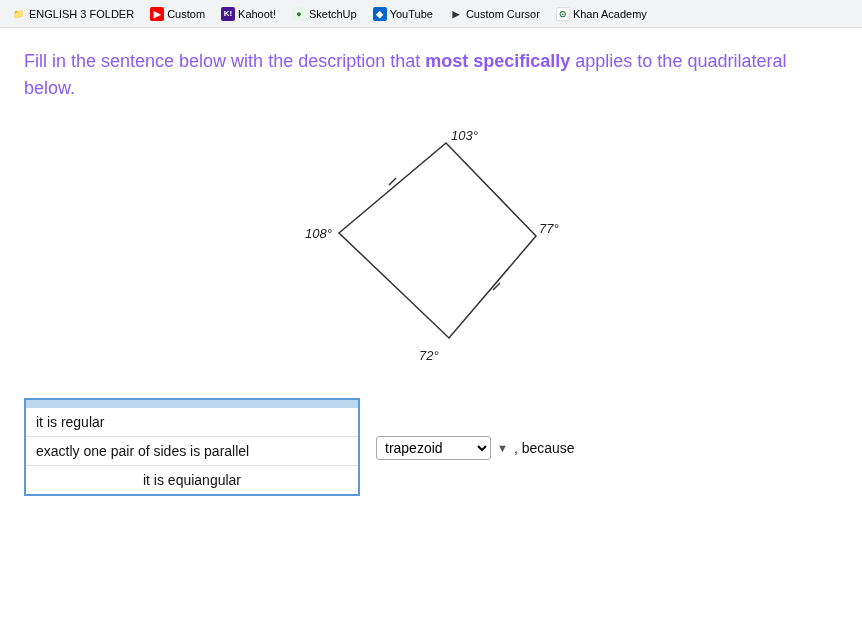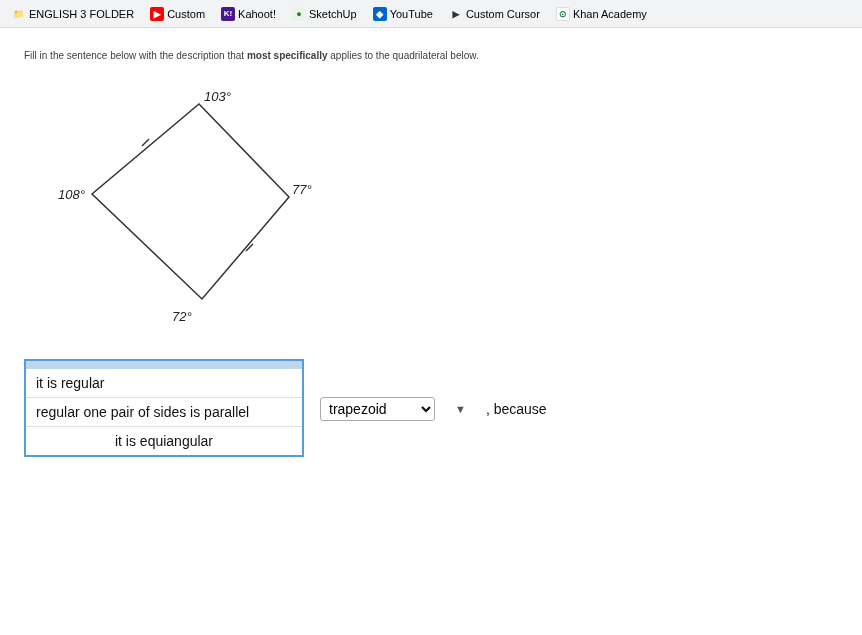--- a/index.html
+++ b/index.html
@@ -53,70 +53,70 @@
     
     .main-content {
       background: white;
       margin: 0;
       padding: 20px 24px 16px 24px;
       height: calc(635px - 28px);
       position: relative;
     }
 
     .question-text {
-      font-size: 10px;
+      font-size: 18px;
       line-height: 1.5;
-      color: #404040;
+      color: #8b5cf6;
       margin-bottom: 16px;
     }
     .question-text strong {
       font-weight: 700;
     }
 
     
     .shape-area {
       display: flex;
-      justify-content: flex-start;
+      justify-content: center;
       margin: 10px 0 20px 0;
       position: relative;
       height: 260px;
     }
 
     
     .answer-area {
       display: flex;
       align-items: flex-start;
       gap: 16px;
       margin-top: 10px;
     }
 
     .dropdown-list {
       border: 2px solid #5b9bd5;
       background: white;
-      width: 280px;
+      width: 336px;
       font-size: 14px;
     }
 
     .dropdown-header {
       background: #bdd7ee;
       height: 8px;
     }
 
     .dropdown-option {
       padding: 6px 10px;
       cursor: pointer;
       color: #111;
       border-bottom: 1px solid #e0e0e0;
     }
     .dropdown-option:last-child { border-bottom: none; text-align: center; }
 
     .answer-sentence {
       display: flex;
       align-items: center;
-      gap: 20px;
+      gap: 6px;
       font-size: 14px;
       color: #111;
       margin-top: 38px;
     }
 
     .inline-select {
       border: 1px solid #aaa;
       border-radius: 3px;
       padding: 2px 4px;
       font-size: 14px;
@@ -181,21 +181,21 @@
 
       <text x="148" y="242" font-size="13" fill="#222" font-style="italic">72°</text>
     </svg>
   </div>
 
   <div class="answer-area">
 
     <div class="dropdown-list">
       <div class="dropdown-header"></div>
       <div class="dropdown-option">it is regular</div>
-      <div class="dropdown-option">regular one pair of sides is parallel</div>
+      <div class="dropdown-option">exactly one pair of sides is parallel</div>
       <div class="dropdown-option">it is equiangular</div>
     </div>
 
     <div class="answer-sentence">
       <select class="inline-select">
         <option>trapezoid</option>
         <option>parallelogram</option>
         <option>rhombus</option>
         <option>kite</option>
         <option>rectangle</option>

